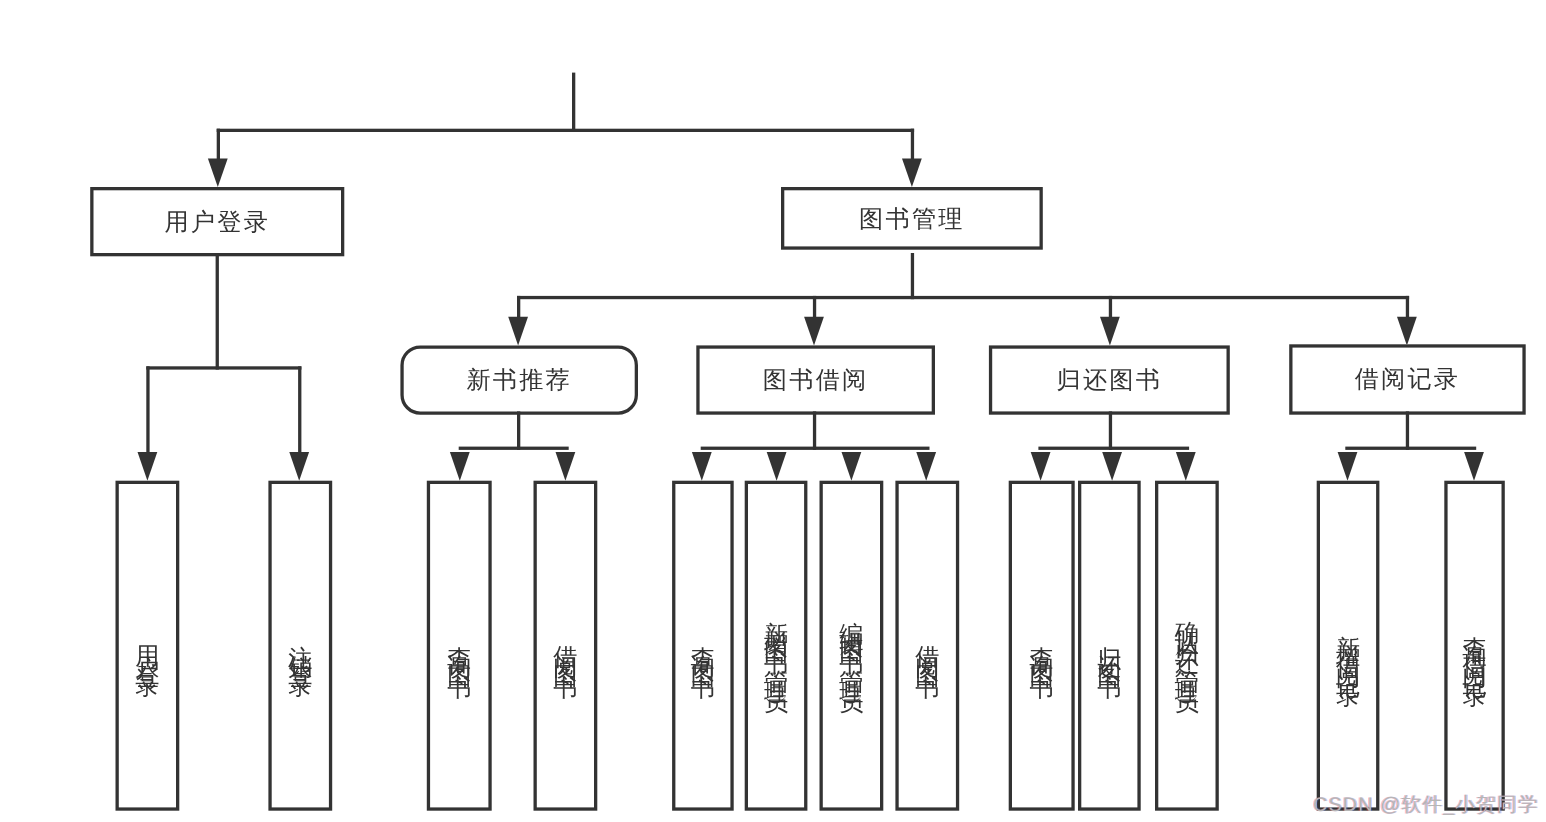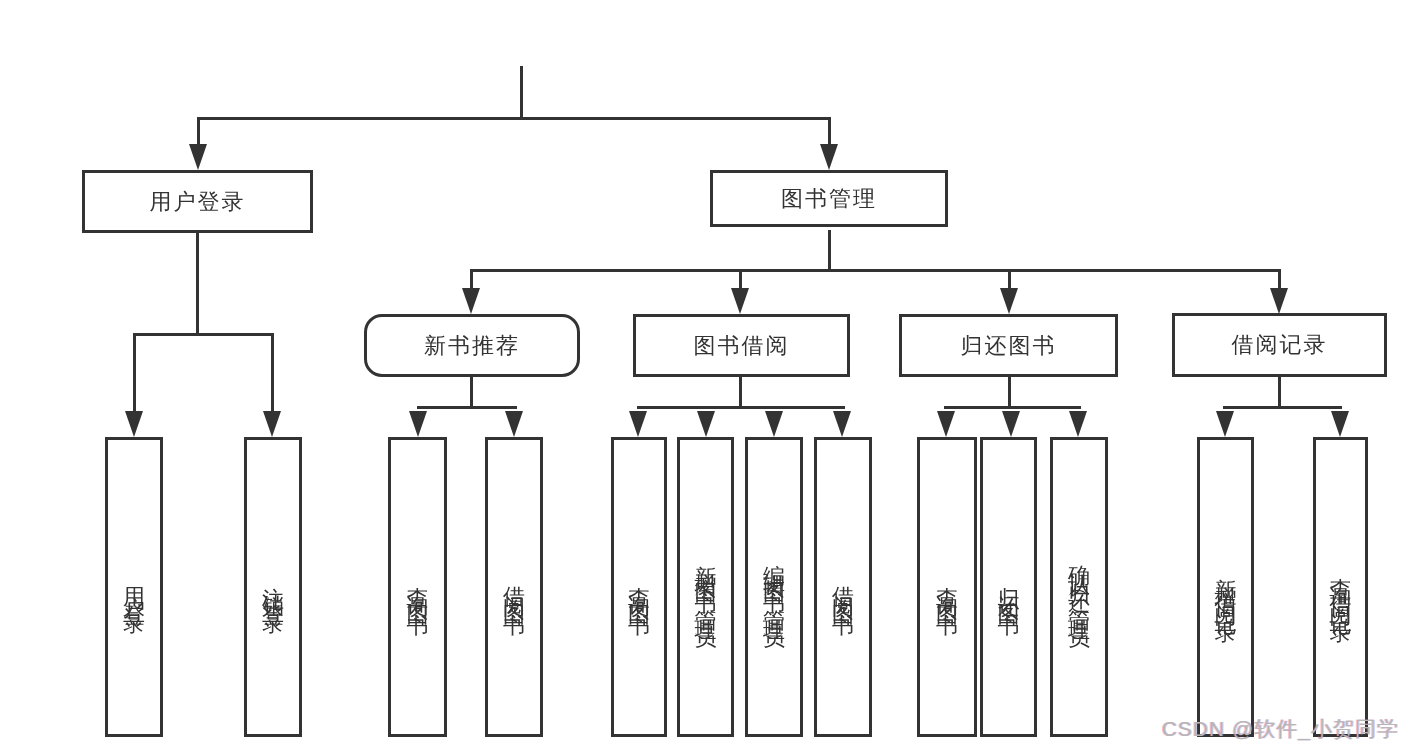--- a/index.html
+++ b/index.html
@@ -42,21 +42,21 @@
   .arrow{
     position:absolute;
     width:0;height:0;
     border-left:9px solid transparent;
     border-right:9px solid transparent;
     border-top:26px solid var(--line);
   }
   .watermark{
     position:absolute;
     right:6px;bottom:4px;
-    font-size:21px;
+    font-size:18px;
     letter-spacing:1px;
     color:var(--wm);
     text-shadow:-1px 0 rgba(255,80,80,.35),1px 0 rgba(80,120,255,.35);
     z-index:10;
     white-space:nowrap;
   }
 </style>
 </head>
 <body>
 

